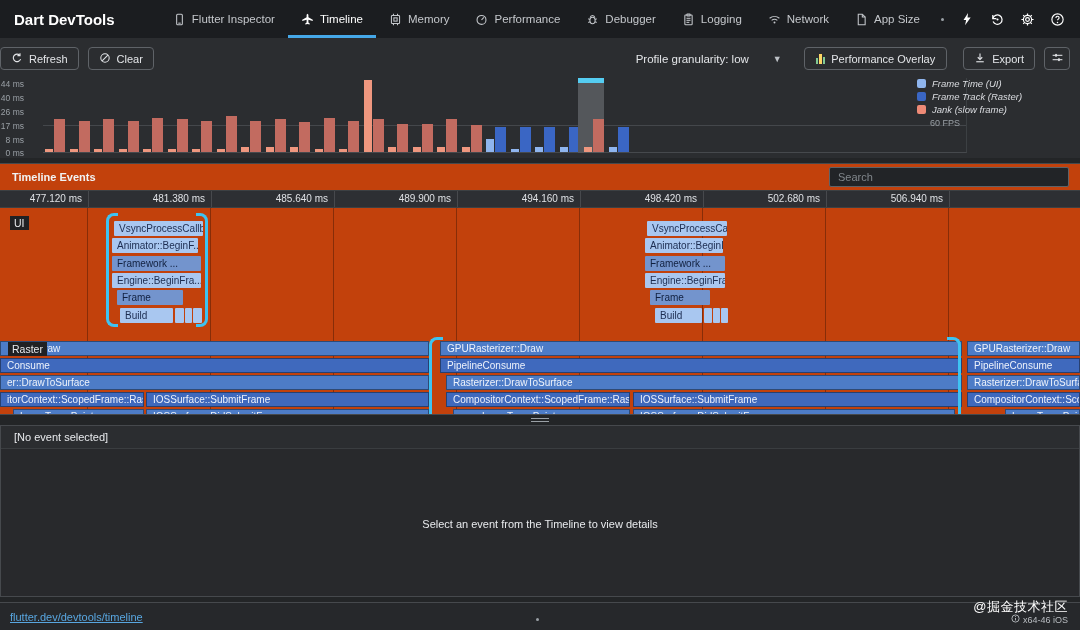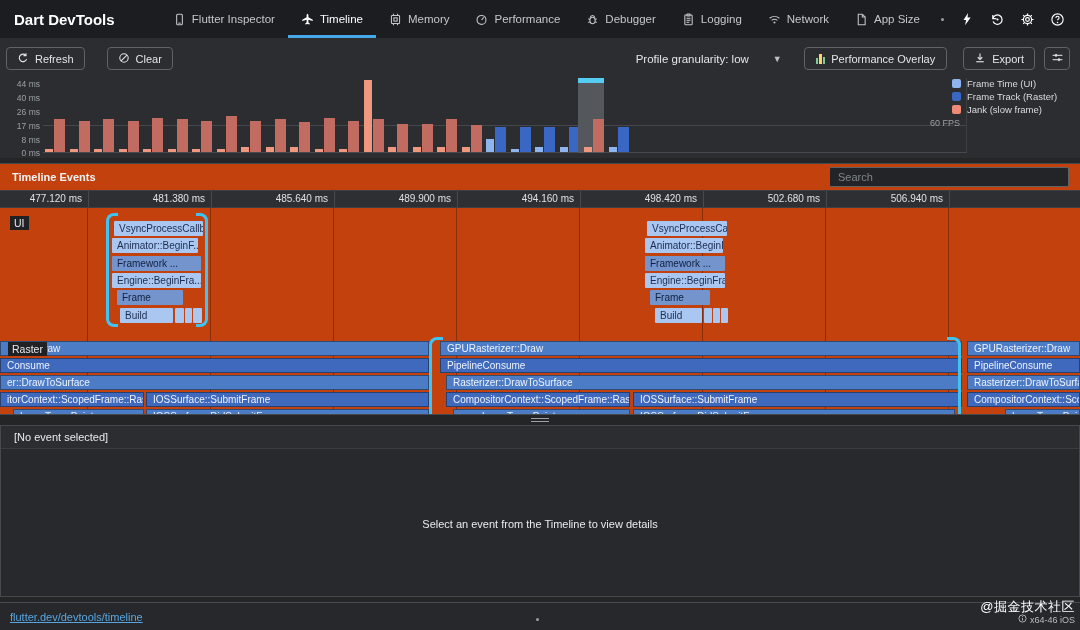--- a/index.html
+++ b/index.html
@@ -14,45 +14,45 @@
   .tab { display:flex; align-items:center; gap:6px; padding:0 13px; font-size:11.5px; color:#c4c7cb; cursor:pointer; border-bottom:3px solid transparent; padding-top:3px; }
   .tab.sel { color:#fff; border-bottom-color:#45a8e8; }
   .tab svg, .actions svg { display:block; }
   .dot-sep { width:3px; height:3px; border-radius:50%; background:#9aa0a6; align-self:center; margin:0 8px; }
   .actions { display:flex; align-items:center; gap:0; padding-right:8px; }
   .icon-btn { width:30px; height:38px; display:flex; align-items:center; justify-content:center; color:#fff; cursor:pointer; }
 
   
   .main-top { position:absolute; left:0; top:38px; width:1080px; height:120px; background:#2b2d30; }
   .btn { display:inline-flex; align-items:center; gap:6px; height:23px; padding:0 10px; border:1px solid #5f6368; border-radius:4px; font-size:11px; color:#e3e5e8; background:transparent; cursor:pointer; }
-  .tb-left { position:absolute; left:6px; top:9px; display:flex; gap:22px;justify-content:space-between; }
+  .tb-left { position:absolute; left:0; top:9px; display:flex; gap:9px;justify-content:space-between; }
   .tb-right { position:absolute; right:10px; top:9px; display:flex; align-items:center; }
   .granularity { display:flex; align-items:center; font-size:11.5px; color:#e3e5e8; cursor:pointer; }
   .caret { margin-left:24px; margin-right:22px; font-size:9px; color:#bdc1c6; }
   .btn-group { display:flex; border:1px solid #5f6368; border-radius:4px; overflow:hidden; margin-right:16px; }
   .btn-group .gbtn { display:flex; align-items:center; gap:6px; height:21px; padding:0 11px; font-size:11px; color:#e3e5e8; cursor:pointer; }
   .btn-group .gbtn + .gbtn { border-left:1px solid #5f6368; }
   .sq-btn { width:26px; height:23px; display:flex; align-items:center; justify-content:center; border:1px solid #5f6368; border-radius:4px; margin-left:9px; cursor:pointer; color:#e3e5e8; }
   .mb { display:inline-flex; align-items:flex-end; gap:1px; height:10px; }
   .mb i { width:2.5px; display:block; }
   .mb .g { background:#81c995; } .mb .y { background:#fdd663; } .mb .bl { background:#8ab4f8; }
 
   
   .chart-wrap { position:absolute; left:0; top:40px; width:1080px; height:80px; }
   #y-axis { position:absolute; left:0; top:0; width:40px; height:75px; }
-  .ytick { position:absolute; right:0; width:24px; text-align:right; font-size:8.5px; color:#9aa0a6; }
+  .ytick { position:absolute; right:16px; width:24px; text-align:right; font-size:8.5px; color:#9aa0a6; }
   #chart-area { position:absolute; left:43px; top:0; width:924px; height:75px; border-bottom:1px solid #46494d; border-right:1px solid #3c4043; }
   .gridline-h { position:absolute; left:0; top:47px; width:100%; height:1px; background:#44474b; }
   .fps { position:absolute; right:6px; top:40px; font-size:9px; color:#9aa0a6; }
   .cbar { position:absolute; bottom:0; }
   .b-ui { background:#8fb5ee; } .b-raster { background:#3a66c4; }
   .b-ui-jank { background:#ef977f; } .b-raster-jank { background:#c26b60; }
   .sel-col { position:absolute; top:0; height:75px; background:#54575b; }
   .sel-cap { position:absolute; top:0; height:5px; background:#55cdf2; }
-  #legend { position:absolute; left:952px; top:-1px; }
+  #legend { position:absolute; left:917px; top:-1px;font-style:italic; }
   .leg-row { display:flex; align-items:center; gap:6px; height:13px; }
   .leg-sw { width:9px; height:9px; border-radius:2px; }
   .leg-lbl { font-size:9.5px; color:#dadce0; white-space:nowrap; }
 
   
   .timeline-panel { position:absolute; left:0; top:163px; width:1080px; height:252px; background:#c2410c; border-top:1px solid #46494d; border-bottom:1px solid #46494d; }
   .te-header { position:relative; height:26px; }
   .te-title { position:absolute; left:12px; top:0; line-height:26px; font-size:11px; font-weight:bold; color:#f1f3f4; }
   .search { position:absolute; right:11px; top:3px; width:240px; height:20px; background:#222427; border:1px solid #5f6368; border-radius:2px; color:#e8eaed; font-size:11px; padding:0 8px; outline:none; font-family:"Liberation Sans", sans-serif; }
   .search::placeholder { color:#80868b; }
@@ -75,21 +75,21 @@
 
   
   .splitter { position:absolute; left:0; top:415px; width:1080px; height:10px; }
   .handle { position:absolute; left:531px; top:3px; width:18px; height:4px; border-top:1px solid #9aa0a6; border-bottom:1px solid #9aa0a6; cursor:row-resize; }
   .details { position:absolute; left:0; top:425px; width:1080px; height:172px; background:#28292c; border:1px solid #46494d; }
   .det-header { height:23px; background:#2b2d30; border-bottom:1px solid #3a3d40; font-size:11px; color:#e8eaed; line-height:23px; padding-left:13px; }
   .det-msg { position:absolute; left:0; top:92px; width:100%; text-align:center; font-size:11px; color:#e8eaed; }
   .footer { position:absolute; left:0; top:602px; width:1080px; height:28px; background:#26282b; border-top:1px solid #46494d; }
   .foot-link { position:absolute; left:10px; top:8px; font-size:11px; color:#58a6e0; text-decoration:underline; cursor:pointer; }
   .foot-dot { position:absolute; left:536px; top:15px; width:3px; height:3px; border-radius:50%; background:#9aa0a6; }
-  .watermark { position:absolute; right:5px; top:-5px; text-align:right; }
+  .watermark { position:absolute; right:12px; top:-5px; text-align:right; }
   .wm-line1 { font-size:13px; color:#fff; letter-spacing:.5px; }
   .wm-line2 { font-size:9px; color:#b9bdc1; display:flex; align-items:center; justify-content:flex-end; gap:3px; margin-top:-2px; }
 </style>
 </head>
 <body>
 
 <div class="app">
 
   <header class="topbar">
     <div class="app-title">Dart DevTools</div>

